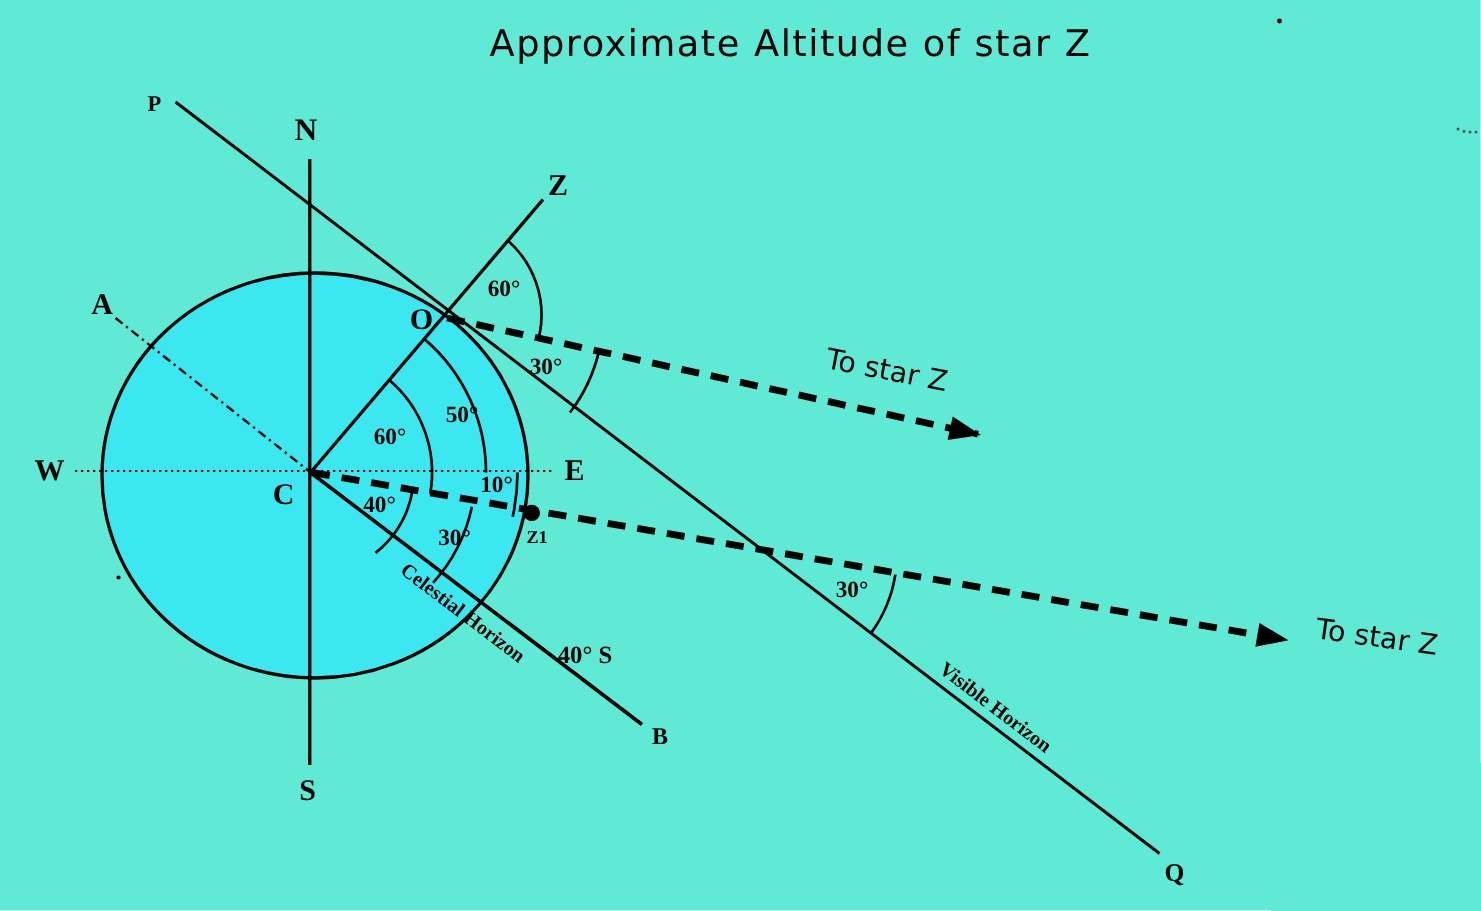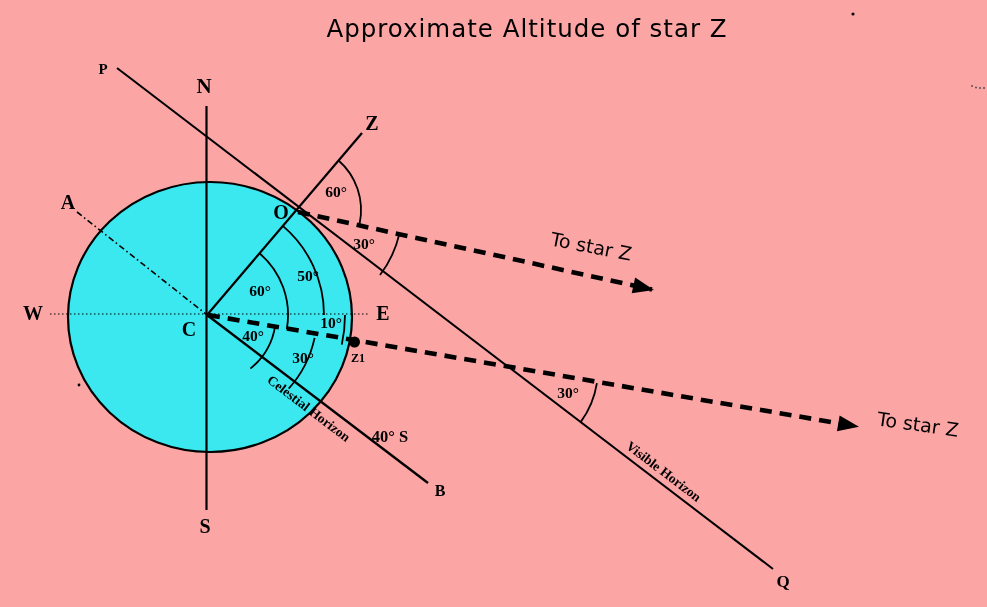--- a/index.html
+++ b/index.html
@@ -1,16 +1,16 @@
 <!DOCTYPE html>
 <html><head>
 <meta charset="utf-8">
 <style>
   html,body{margin:0;padding:0;background:#ffffff;}
-  .stage{position:relative;width:987px;height:607px;background:#fca5a5;overflow:hidden;
+  .stage{position:relative;width:987px;height:607px;background:#5eead4;overflow:hidden;
          font-family:"Liberation Serif", serif;}
   svg{position:absolute;left:0;top:0;}
   text{fill:#000;}
   .pt-label{font-family:"Liberation Serif",serif;font-weight:bold;}
   .angle-label{font-family:"Liberation Serif",serif;font-weight:bold;font-size:15.5px;}
   .comic{font-family:"DejaVu Sans",sans-serif;}
 </style>
 </head>
 <body>
 

